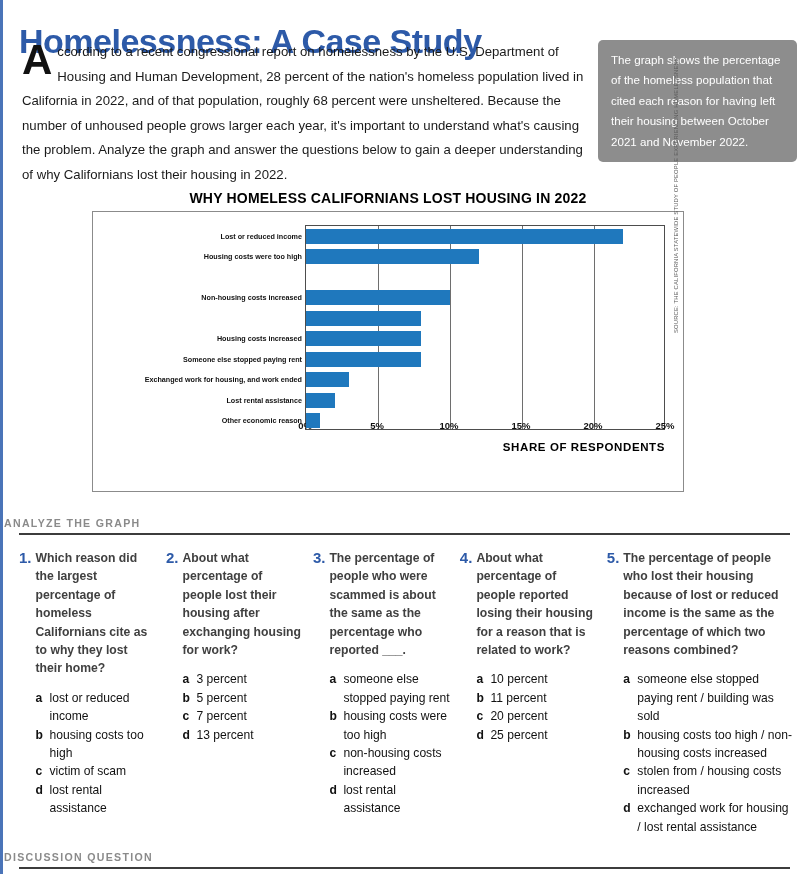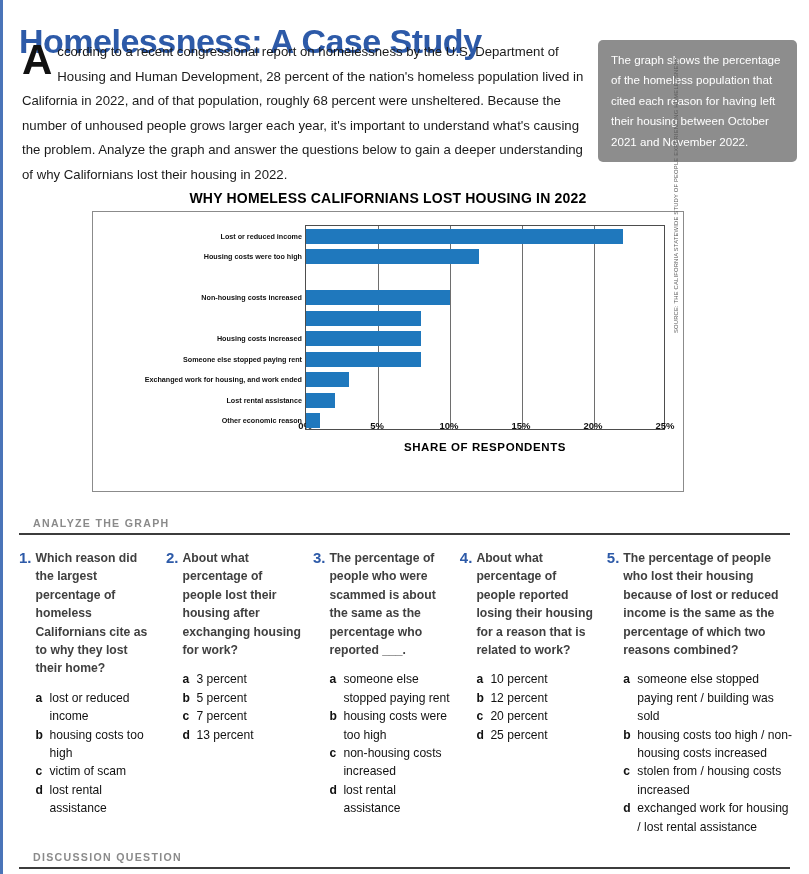--- a/index.html
+++ b/index.html
@@ -73,34 +73,34 @@
   .cat-label {
     position:absolute; right:calc(100% + 4px); white-space:nowrap;
     font-size:7.2px; font-weight:bold; color:#111; line-height:15px;
     font-family:"Liberation Sans", sans-serif;
   }
   .xtick {
     position:absolute; top:208px; font-size:9.5px; font-weight:bold;
     color:#111; transform:translateX(-50%);
   }
   #xaxis-title {
-    position:absolute; left:212px; top:229px; width:360px; text-align:center;
+    position:absolute; left:212px; top:229px; width:360px; text-align:right;
     font-size:11.5px; font-weight:bold; letter-spacing:0.6px; color:#000;
   }
   #chart-source {
     position:absolute; left:672px; top:333px;
     font-size:5.8px; color:#5b5b5b; line-height:8px;
     white-space:nowrap;
     transform:rotate(-90deg); transform-origin:left top;
     letter-spacing:0.2px;
   }
 
   
   .section-head {
-    position:absolute; left:33px; width:771px;
+    position:absolute; left:4px; width:771px;
     font-size:10.6px; font-weight:bold; letter-spacing:1.3px;
     color:#8a8a8a;
   }
   .section-rule {
     position:absolute; left:19px; width:771px; height:2px; background:#3c3c3c;
   }
   #analyze-head { top:517px; }
   #analyze-rule { top:533px; }
   #discussion-head { top:851px; }
   #discussion-rule { top:867px; }
@@ -282,21 +282,21 @@
         <div class="qnum">4.</div>
         <div class="qbody">
           <div class="qtext">About what percentage of people reported losing their housing for a reason that is related to work?</div>
           <div class="choices">
             <div class="choice">
               <span class="cl">a</span>
               <span class="ct">10 percent</span>
             </div>
             <div class="choice">
               <span class="cl">b</span>
-              <span class="ct">12 percent</span>
+              <span class="ct">11 percent</span>
             </div>
             <div class="choice">
               <span class="cl">c</span>
               <span class="ct">20 percent</span>
             </div>
             <div class="choice">
               <span class="cl">d</span>
               <span class="ct">25 percent</span>
             </div>
           </div>

